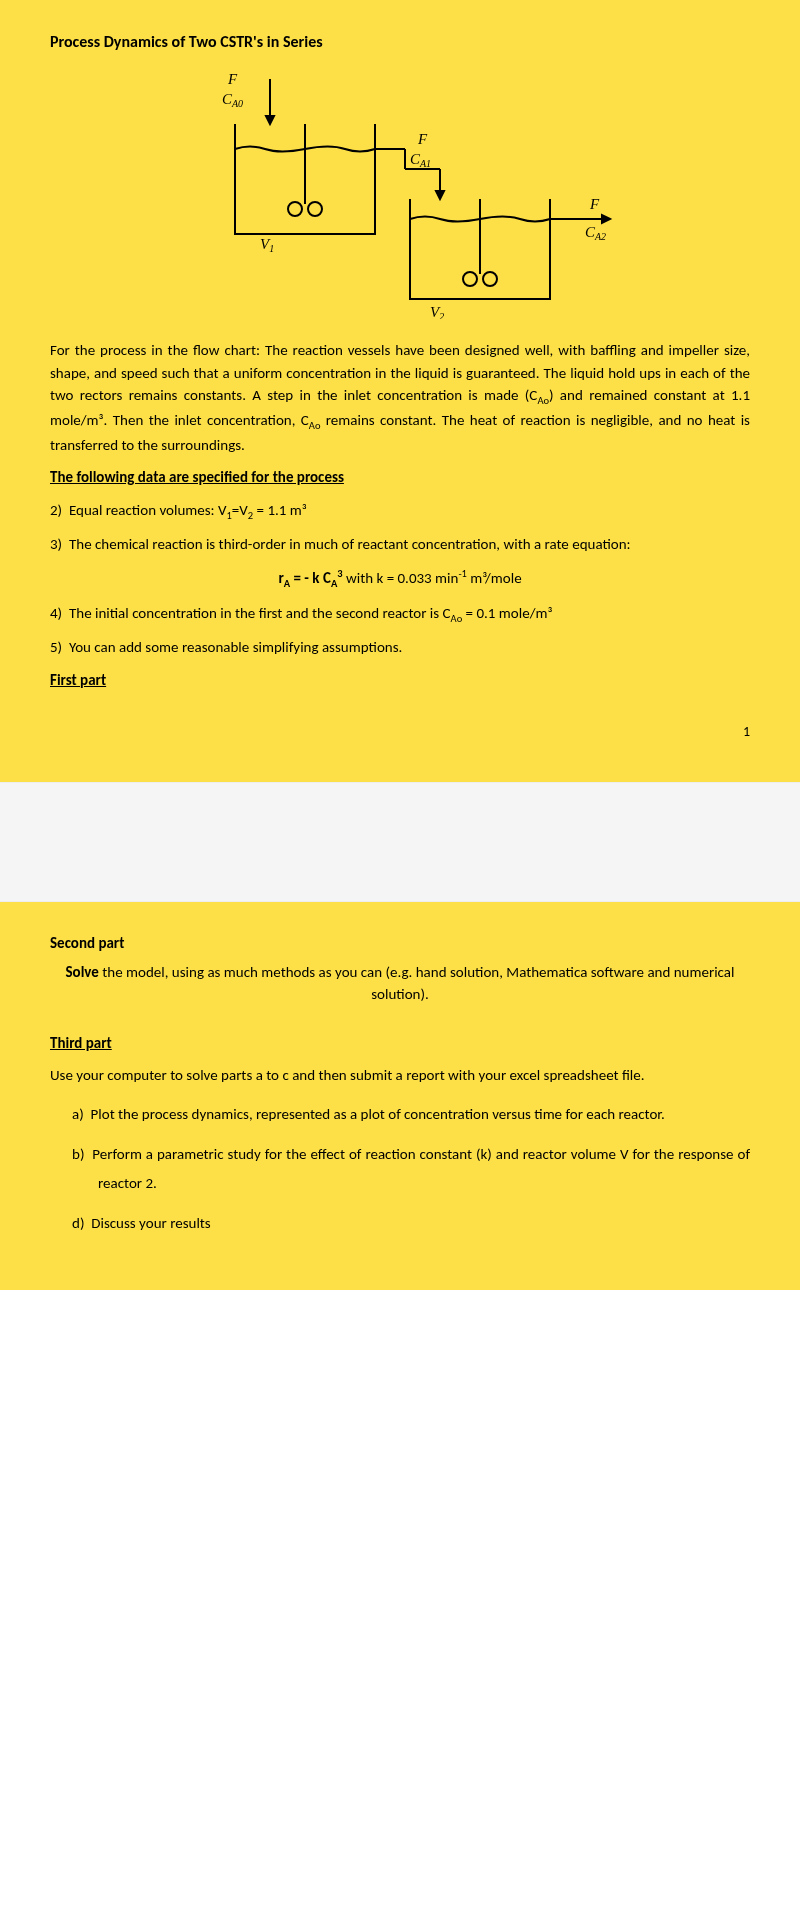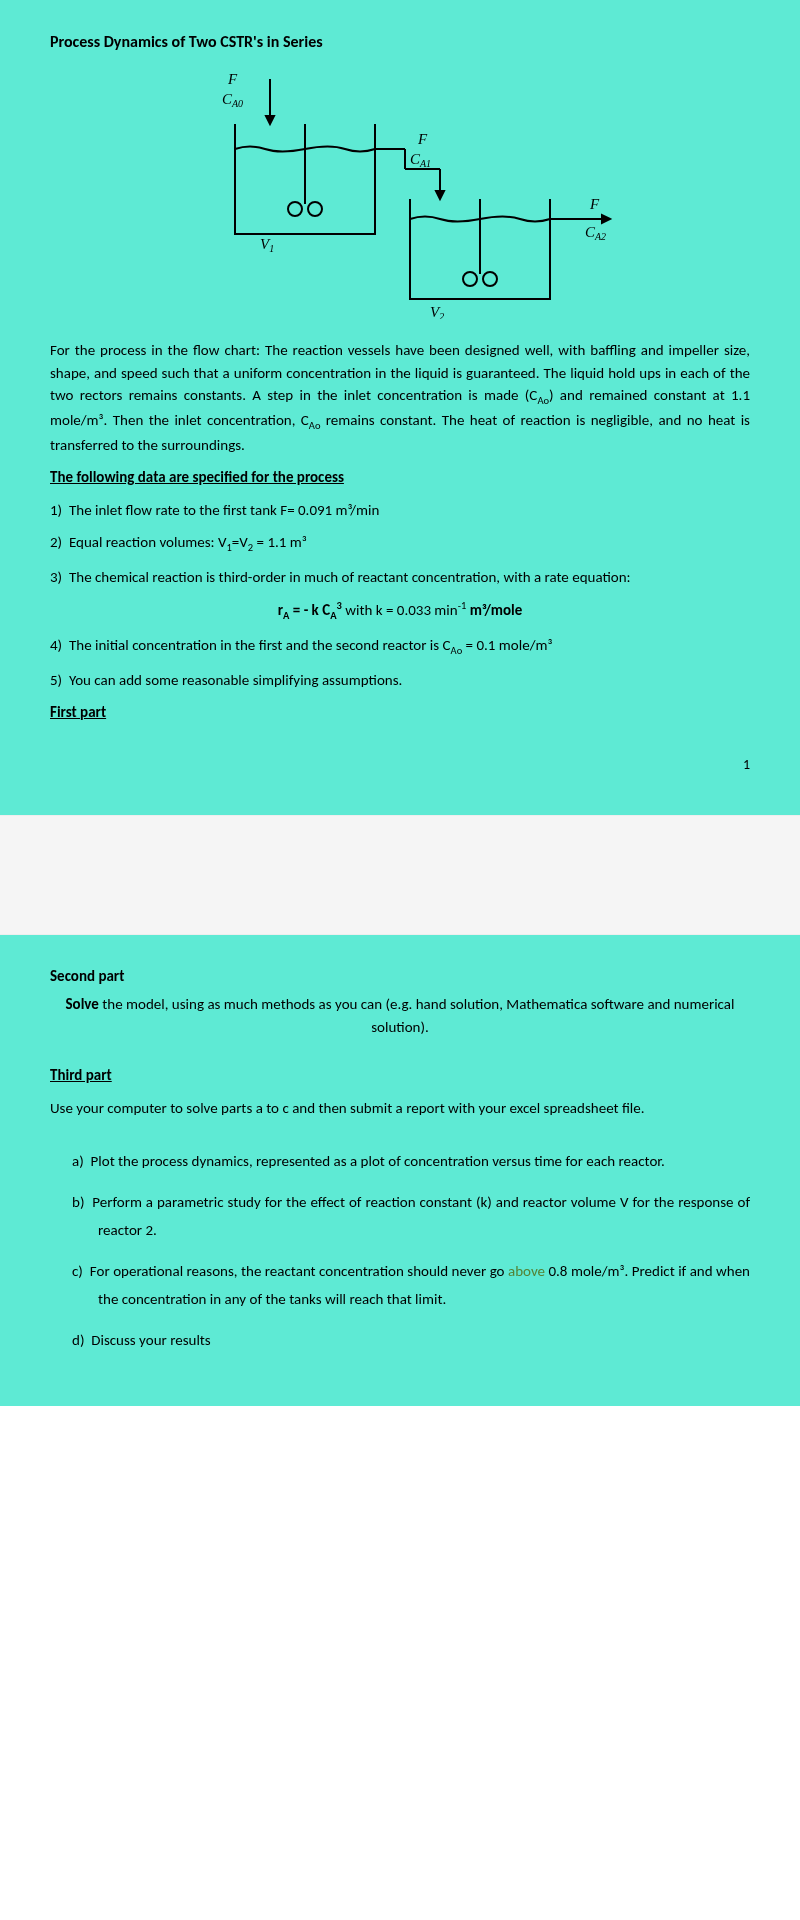--- a/index.html
+++ b/index.html
@@ -6,21 +6,21 @@
   body {
     font-family: Calibri, Arial, sans-serif;
     background: #fff;
     width: 800px;
     color: #000;
     font-size: 15px;
     line-height: 1.5;
   }
   .page {
     padding: 30px 50px 40px 50px;
-    background: #5eead4;
+    background: #fde047;
   }
   .gap {
     height: 120px;
     background: #f5f5f5;
     border-top: 1px solid #eee;
     border-bottom: 1px solid #eee;
   }
   .title {
     font-weight: bold;
     font-size: 16px;
@@ -122,27 +122,26 @@
     </g>
   </svg>
 
   <p class="para">
     <span>For the process in the flow chart: The reaction vessels have been designed well, with baffling and impeller size, shape, and speed such that a uniform concentration in the liquid is guaranteed. The liquid hold ups in each of the two rectors remains constants. A step in the inlet concentration is made (C</span><sub>Ao</sub><span>) and remained constant at 1.1 mole/m³. Then the inlet concentration, C</span><sub>Ao</sub><span> remains constant. The heat of reaction is negligible, and no heat is transferred to the surroundings.</span>
   </p>
 
   <p class="u-heading">The following data are specified for the process</p>
 
   <ol class="spec">
-    <li><span>1)</span>&nbsp;&nbsp;<span>The inlet flow rate to the first tank F= 0.091 m³/min</span></li>
     <li><span>2)</span>&nbsp;&nbsp;<span>Equal reaction volumes: V</span><sub>1</sub><span>=V</span><sub>2</sub><span> = 1.1 m³</span></li>
     <li><span>3)</span>&nbsp;&nbsp;<span>The chemical reaction is third-order in much of reactant concentration, with a rate equation:</span></li>
   </ol>
 
   <p class="eq bold">
-    <span>r</span><sub>A</sub><span> = - k C</span><sub>A</sub><sup>3</sup><span style="font-weight:normal">  with k = 0.033 min</span><sup style="font-weight:normal">-1</sup><span style="font-weight:bold"> m³/mole</span>
+    <span>r</span><sub>A</sub><span> = - k C</span><sub>A</sub><sup>3</sup><span style="font-weight:normal">  with k = 0.033 min</span><sup style="font-weight:normal">-1</sup><span style="font-weight:normal"> m³/mole</span>
   </p>
 
   <ol class="spec">
     <li><span>4)</span>&nbsp;&nbsp;<span>The initial concentration in the first and the second reactor is C</span><sub>Ao</sub><span> = 0.1 mole/m³</span></li>
     <li><span>5)</span>&nbsp;&nbsp;<span>You can add some reasonable simplifying assumptions.</span></li>
   </ol>
 
   <p class="u-heading bold">First part</p>
 
   <div class="pagenum">1</div>
@@ -150,22 +149,21 @@
 
 <div class="gap"></div>
 
 <div class="page">
 
 
   <p class="bold" style="margin-bottom:6px">Second part</p>
   <p class="para" style="margin-bottom:26px;text-align:center"><span class="bold">Solve</span><span> the model, using as much methods as you can (e.g. hand solution, Mathematica software and numerical solution).</span></p>
 
   <p class="u-heading bold">Third part</p>
-  <p class="para" style="margin-bottom:28px">Use your computer to solve parts a to c and then submit a report with your excel spreadsheet file.</p>
+  <p class="para" style="margin-bottom:13px">Use your computer to solve parts a to c and then submit a report with your excel spreadsheet file.</p>
 
   <ol class="sub-list">
     <li><span>a)</span>&nbsp;&nbsp;<span>Plot the process dynamics, represented as a plot of concentration versus time for each reactor.</span></li>
     <li><span>b)</span>&nbsp;&nbsp;<span>Perform a parametric study for the effect of reaction constant (k) and reactor volume V for the response of reactor 2.</span></li>
-    <li><span>c)</span>&nbsp;&nbsp;<span>For operational reasons, the reactant concentration should never go </span><span class="green">above</span><span> 0.8 mole/m³.  Predict if and when the concentration in any of the tanks will reach that limit.</span></li>
     <li><span>d)</span>&nbsp;&nbsp;<span>Discuss your results</span></li>
   </ol>
 
 </div>
 
 </body></html>

